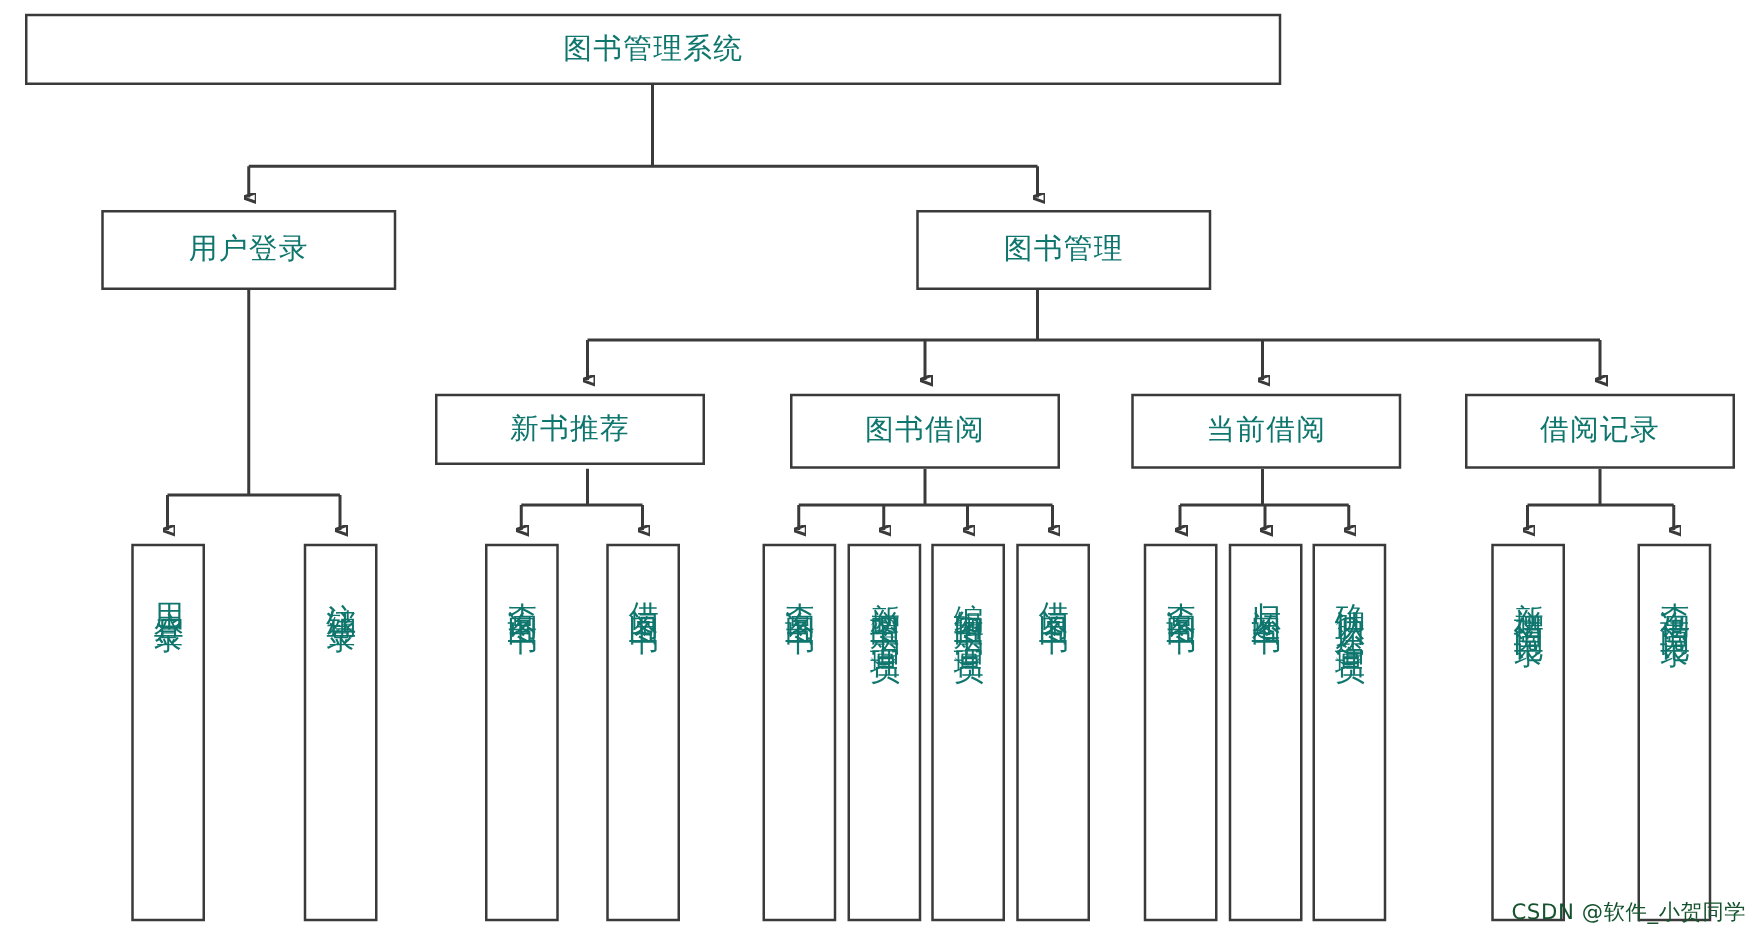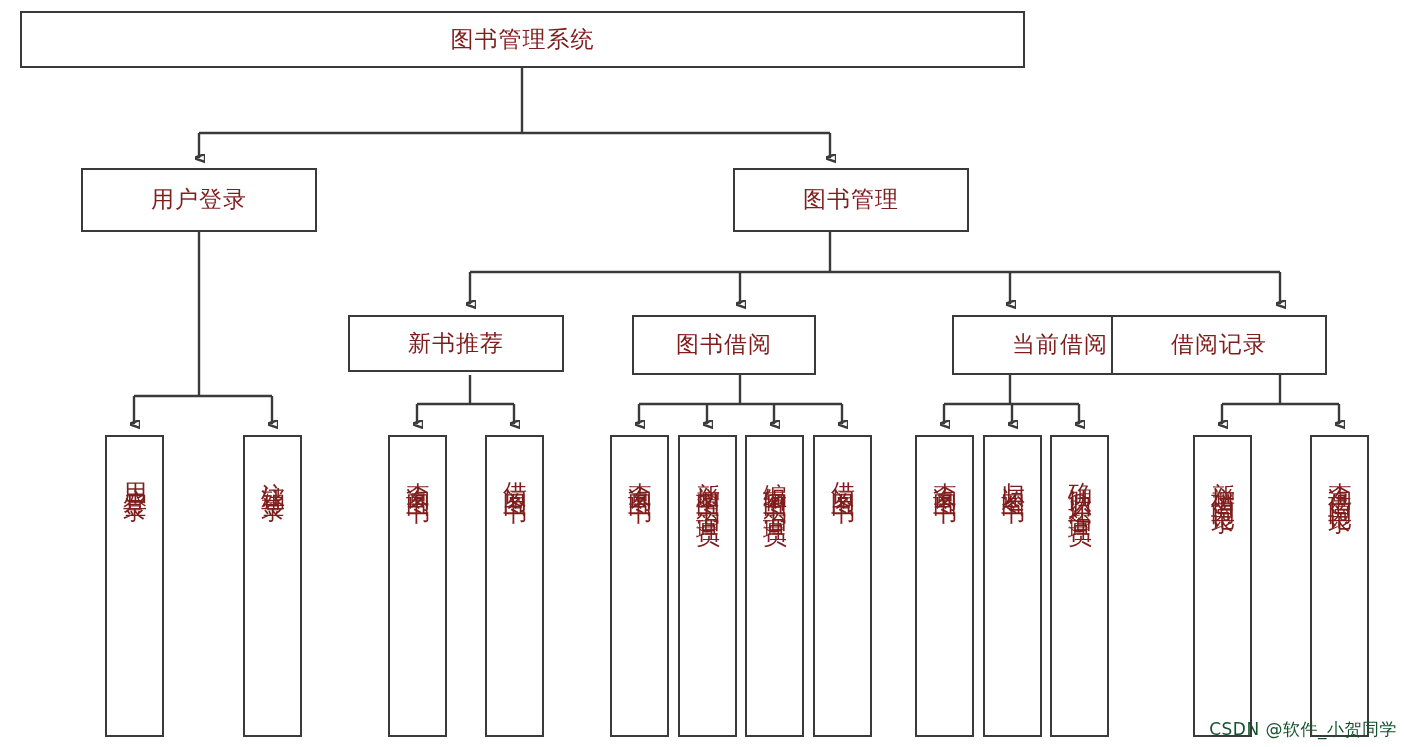--- a/index.html
+++ b/index.html
@@ -15,21 +15,21 @@
     width: 1405px;
     height: 747px;
     background: #ffffff;
     overflow: hidden;
   }
   .node {
     position: absolute;
     box-sizing: border-box;
     border: 2px solid #3a3a3a;
     background: #ffffff;
-    color: #7f1d1d;
+    color: #0f766e;
     display: flex;
     align-items: center;
     justify-content: center;
     text-align: left;
     z-index: 3;
   }
   .node-h {
     font-size: 23px;
     letter-spacing: 1px;
     line-height: 1.2;
@@ -134,27 +134,27 @@
   <div class="node node-h" style="left:81px; top:168px; width:236px; height:64px;">
     <span class="label">用户登录</span>
   </div>
   <div class="node node-h" style="left:733px; top:168px; width:236px; height:64px;">
     <span class="label">图书管理</span>
   </div>
 
   <div class="node node-h" style="left:348px; top:315px; width:216px; height:57px;">
     <span class="label">新书推荐</span>
   </div>
-  <div class="node node-h" style="left:632px; top:315px; width:184px; height:60px;">
+  <div class="node node-h" style="left:632px; top:315px; width:216px; height:60px;">
     <span class="label">图书借阅</span>
   </div>
-  <div class="node node-h" style="left:952px; top:315px; width:216px; height:60px;">
+  <div class="node node-h" style="left:905px; top:315px; width:216px; height:60px;">
     <span class="label">当前借阅</span>
   </div>
-  <div class="node node-h" style="left:1111px; top:315px; width:216px; height:60px;">
+  <div class="node node-h" style="left:1172px; top:315px; width:216px; height:60px;">
     <span class="label">借阅记录</span>
   </div>
 
   <div class="node node-v" style="left:105px; top:435px; width:59px; height:302px;">
     <span class="vlabel">用户登录</span>
   </div>
   <div class="node node-v" style="left:243px; top:435px; width:59px; height:302px;">
     <span class="vlabel">注销登录</span>
   </div>
 

